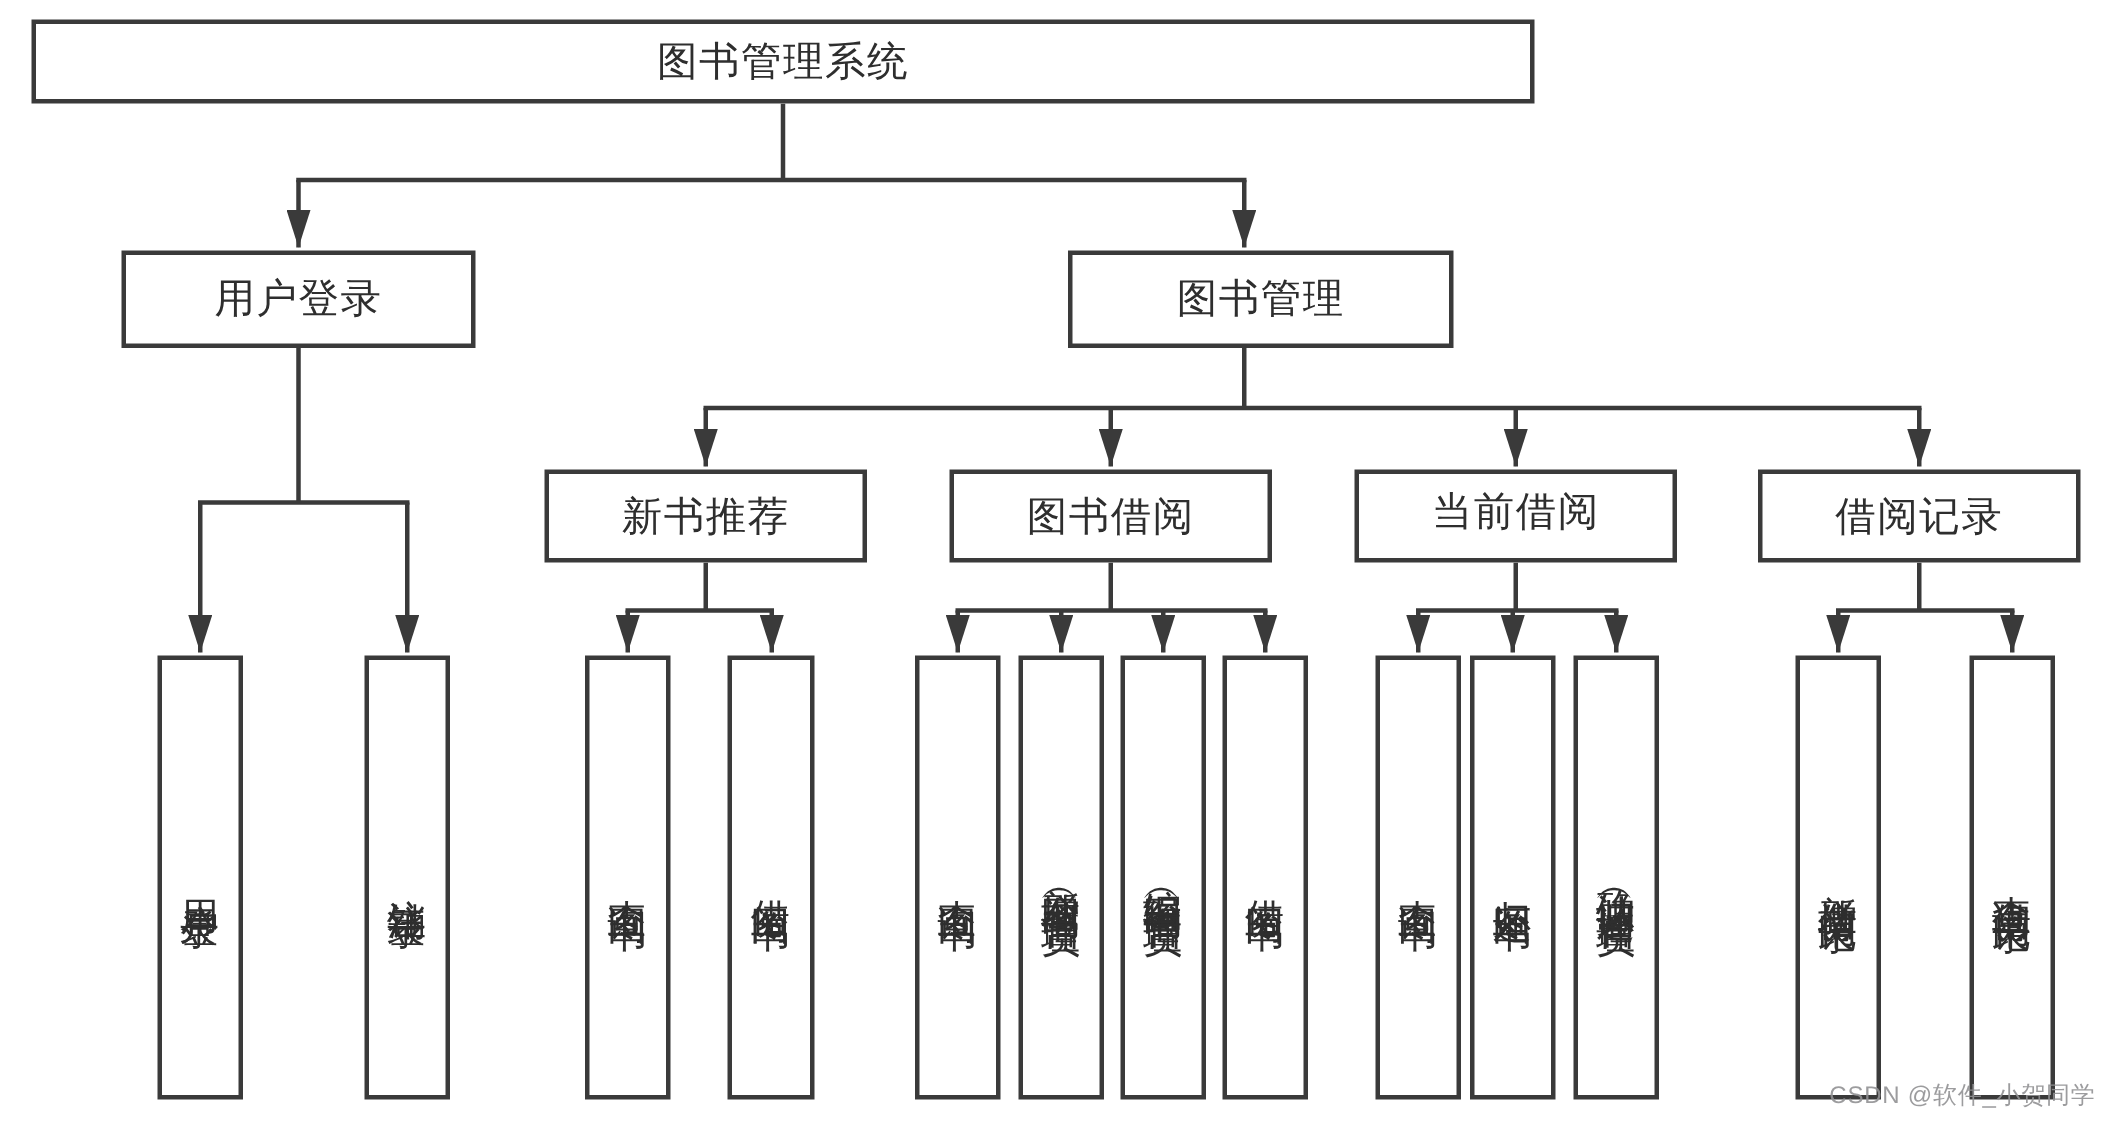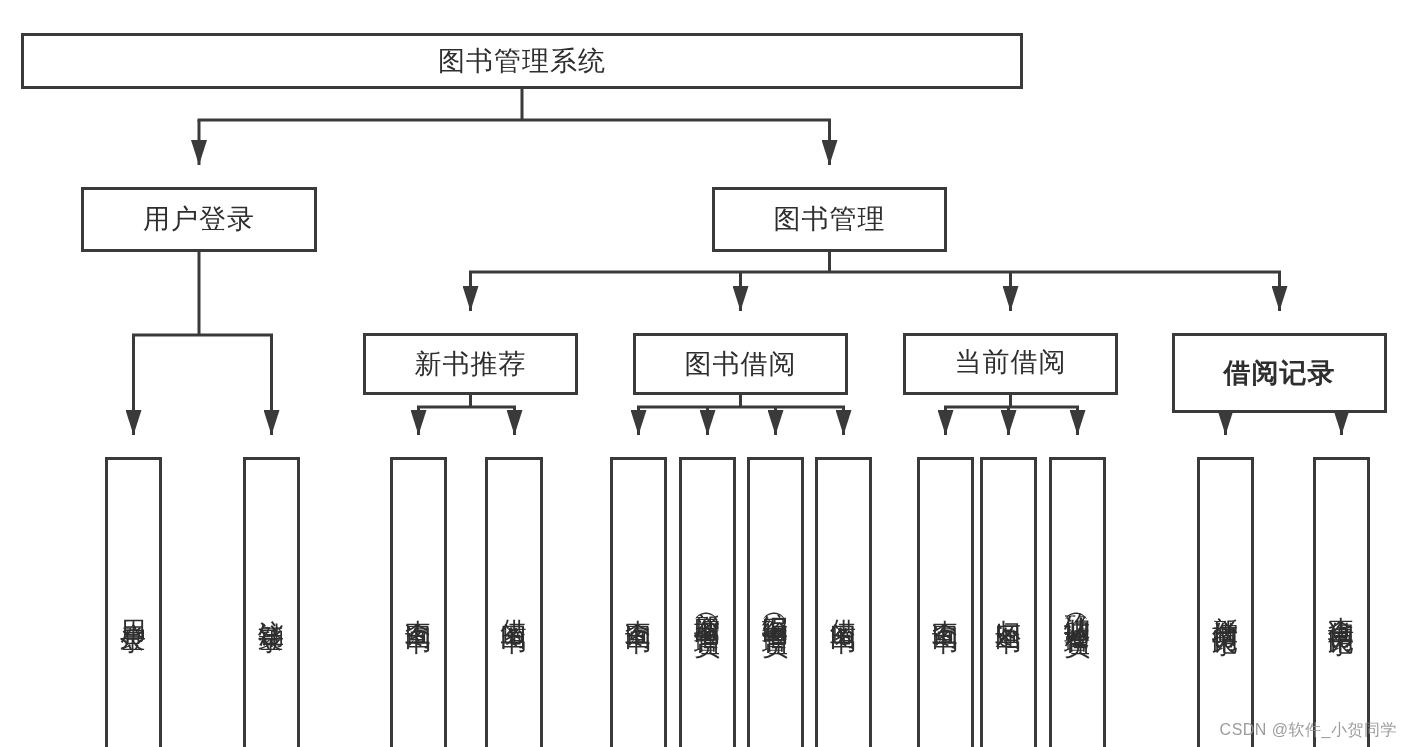--- a/index.html
+++ b/index.html
@@ -26,43 +26,42 @@
     position: absolute;
     box-sizing: border-box;
     background: #ffffff;
     border: 3px solid #3a3a3a;
     color: #2e2e2e;
     display: flex;
     align-items: center;
     justify-content: center;
     z-index: 2;
     text-align: center;
-    margin-top: 20px;
   }
   .hnode {
     font-size: 27px;
     letter-spacing: 1px;
     line-height: 1;
   }
   .vnode .vtext {
     writing-mode: vertical-rl;
     text-orientation: mixed;
     font-size: 26px;
     line-height: 1;
     letter-spacing: 3px;
     white-space: nowrap;
   }
   
   .n-root   { left: 21px;  top: 13px;  width: 1002px; height: 56px; }
   .n-l2a    { left: 81px;  top: 167px; width: 236px;  height: 65px; }
-  .n-l2b    { left: 712px; top: 167px; width: 235px;  height: 65px; }
+  .n-l2b    { left: 712px; top: 167px; width: 257px;  height: 65px; }
   .n-l3a    { left: 363px; top: 313px; width: 215px;  height: 62px; }
   .n-l3b    { left: 633px; top: 313px; width: 215px;  height: 62px; }
   .n-l3c    { left: 903px; top: 313px; width: 215px;  height: 62px; font-family: Liberation Mono, monospace; }
-  .n-l3d    { left: 1172px;top: 313px; width: 215px;  height: 80px; font-weight: bold; }
+  .n-l3d    { left: 1172px;top: 313px; width: 215px;  height: 62px; }
   .vbox     { top: 437px;  width: 57px; height: 296px; }
   .n-v1  { left: 105px; }
   .n-v2  { left: 243px; }
   .n-v3  { left: 390px; }
   .n-v4  { left: 485px; width: 58px; }
   .n-v5  { left: 610px; }
   .n-v6  { left: 679px; }
   .n-v7  { left: 747px; }
   .n-v8  { left: 815px; }
   .n-v9  { left: 917px; }

